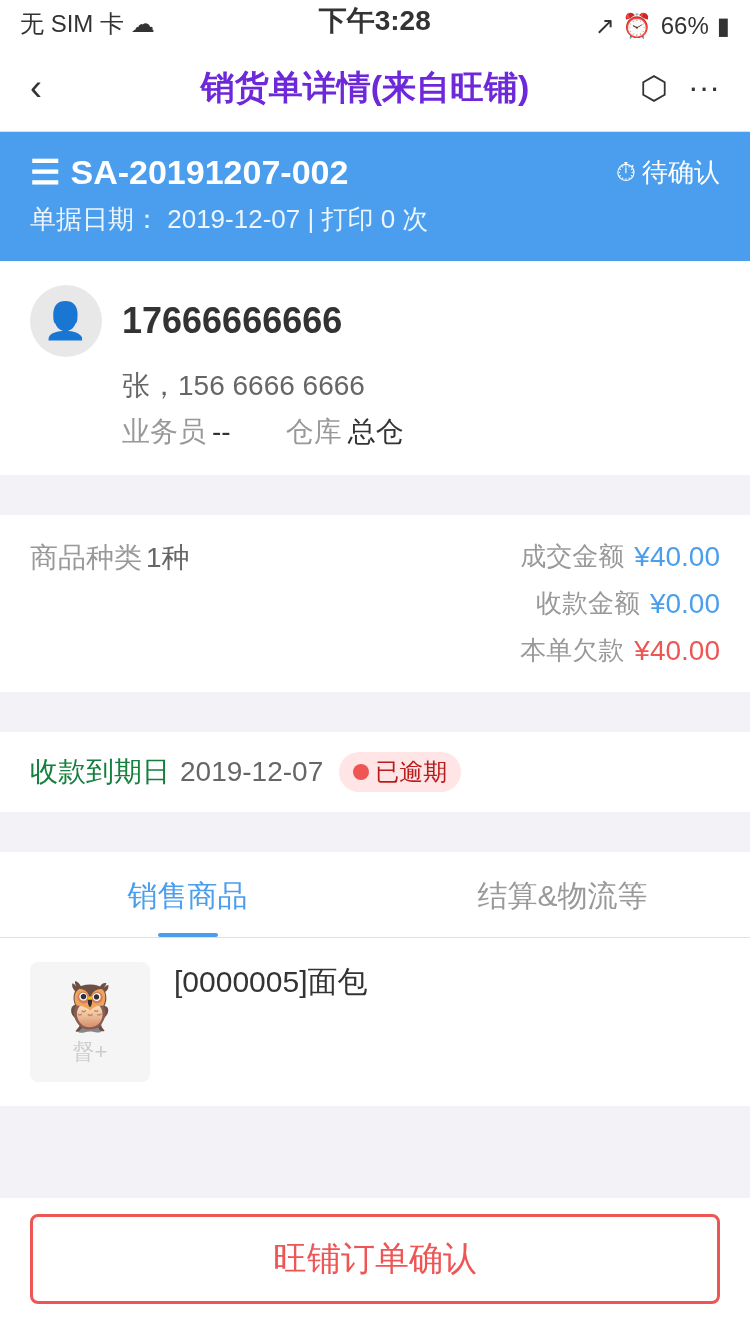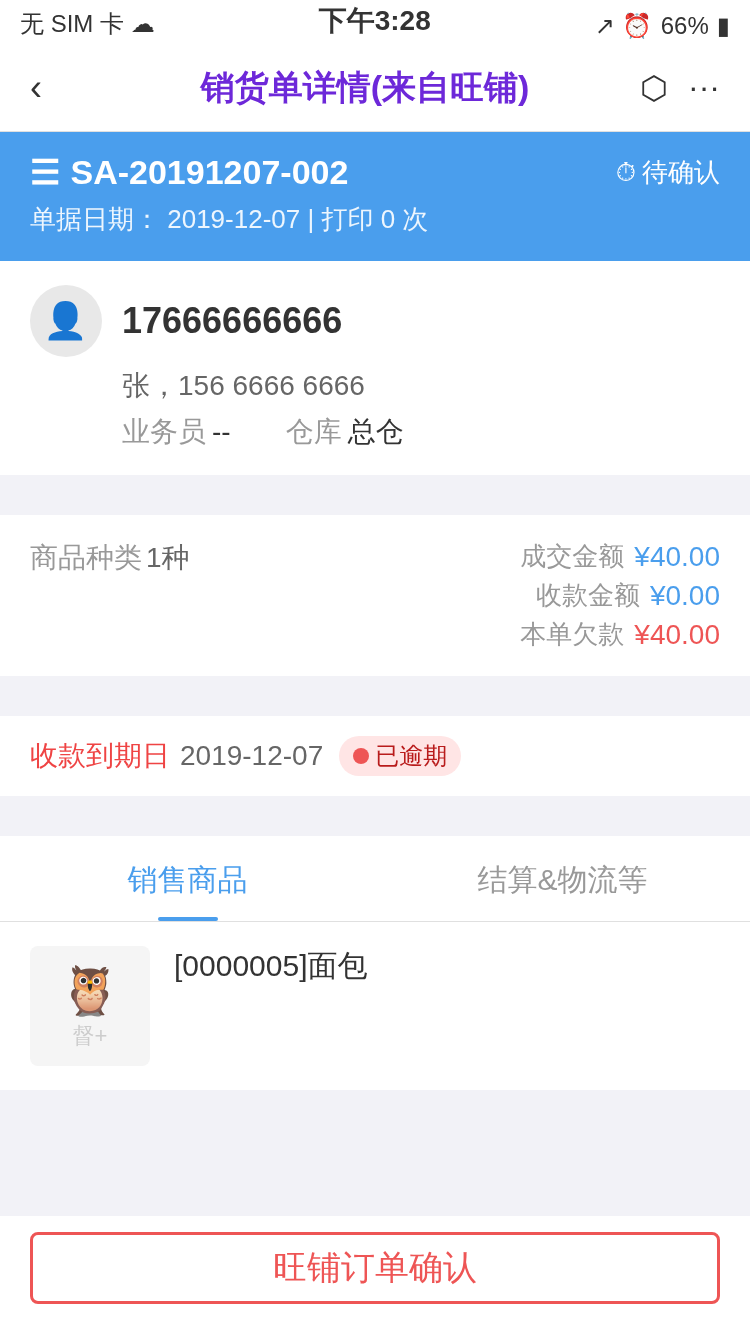--- a/index.html
+++ b/index.html
@@ -174,21 +174,21 @@
       color: #666;
     }
     .summary-item .label {
       color: #999;
       margin-right: 4px;
     }
     .summary-right {
       display: flex;
       flex-direction: column;
       align-items: flex-end;
-      gap: 4px;
+      gap: 12px;
     }
     .amount-row {
       display: flex;
       align-items: center;
       font-size: 26px;
       color: #666;
     }
     .amount-row .label {
       color: #999;
       margin-right: 10px;
@@ -206,21 +206,21 @@
     .due-section {
       background: #fff;
       padding: 20px 30px;
       margin-bottom: 20px;
       display: flex;
       align-items: center;
       font-size: 28px;
       color: #666;
     }
     .due-label {
-      color: #ef4444;
+      color: #15803d;
       margin-right: 10px;
     }
     .overdue-badge {
       background: #ffe5e5;
       color: #b91c1c;
       border-radius: 20px;
       padding: 4px 14px;
       font-size: 24px;
       margin-left: 16px;
       display: flex;
@@ -332,21 +332,21 @@
     .bottom-bar {
       position: fixed;
       bottom: 0;
       left: 0;
       width: 750px;
       background: #fff;
       padding: 16px 30px 30px;
     }
     .confirm-btn {
       width: 100%;
-      height: 72px;
+      height: 90px;
       border: 3px solid #e55;
       border-radius: 8px;
       background: #fff;
       color: #e55;
       font-size: 34px;
       font-weight: 500;
       cursor: pointer;
       display: flex;
       align-items: center;
       justify-content: center;

